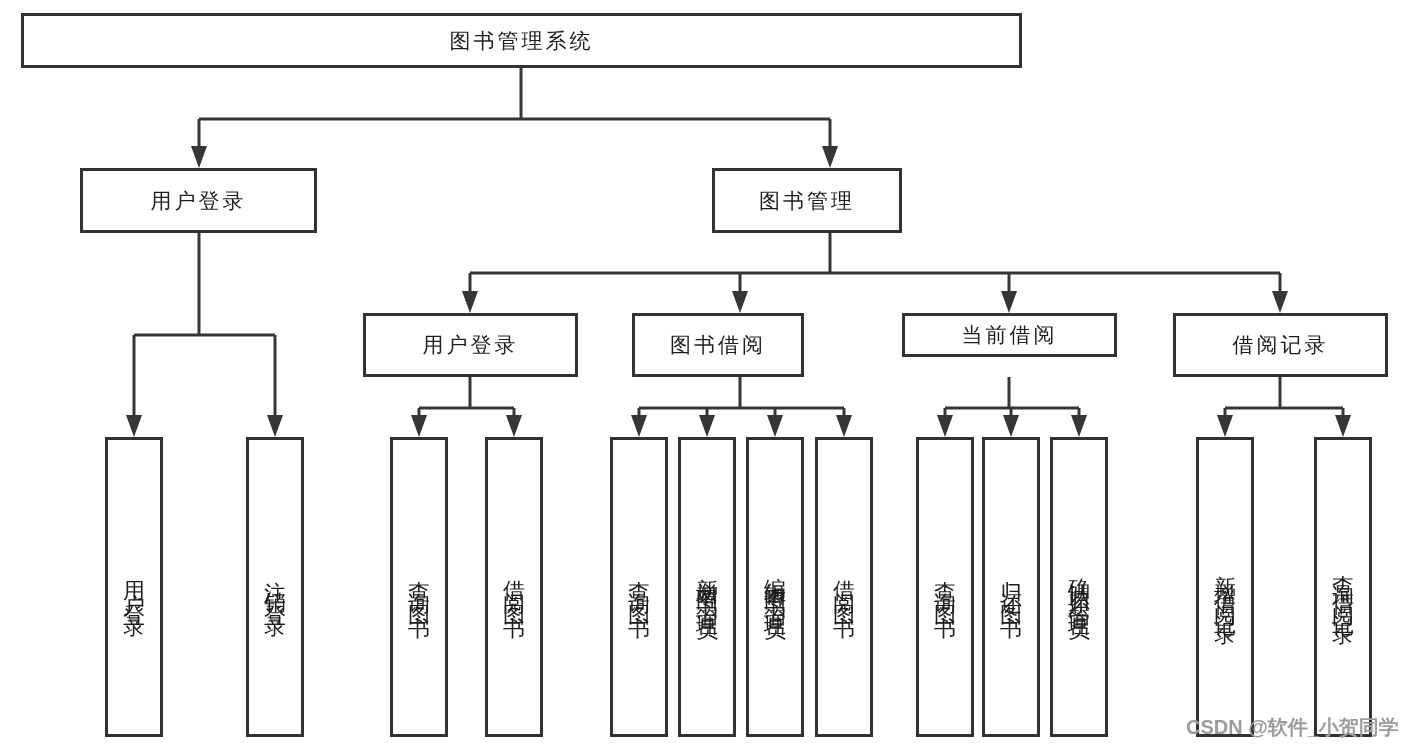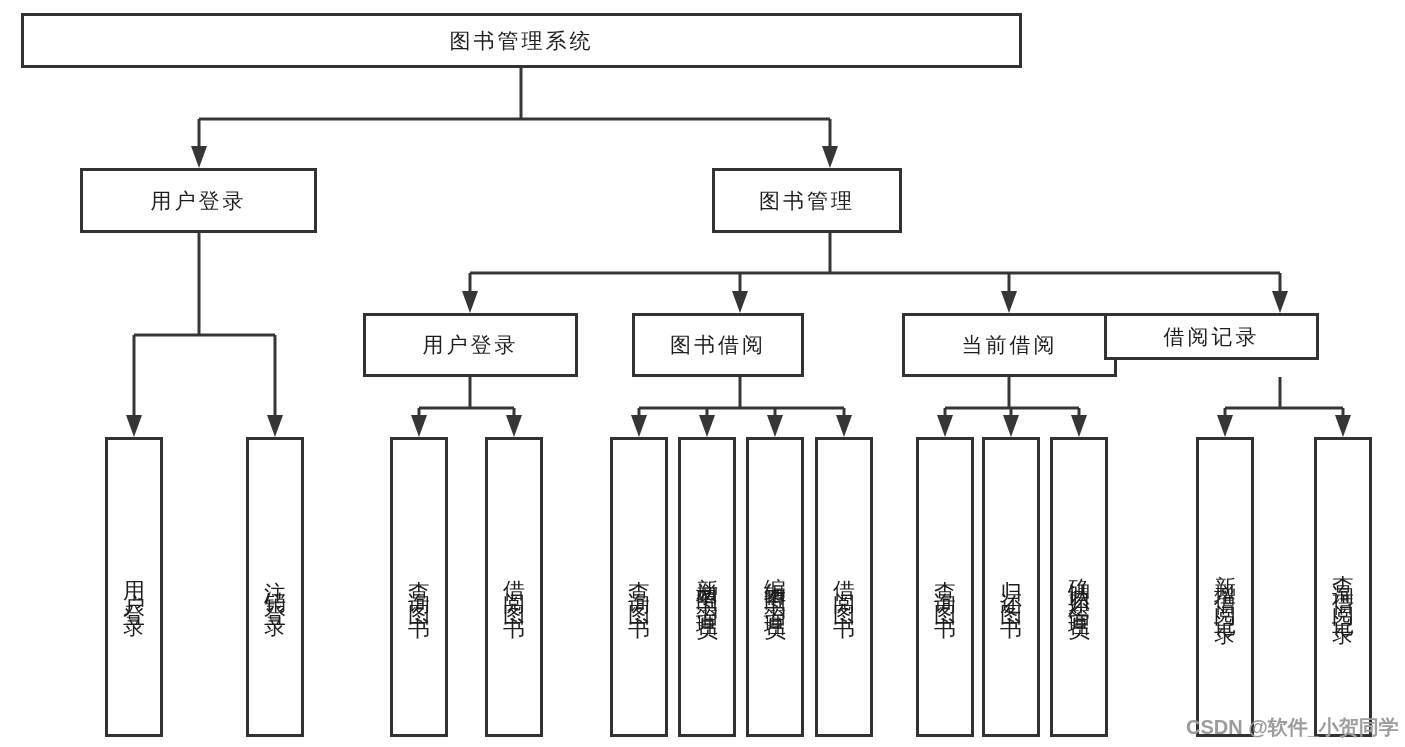--- a/index.html
+++ b/index.html
@@ -144,24 +144,24 @@
   <div class="box" style="left:712px;top:168px;width:190px;height:65px">
     <span class="hlabel">图书管理</span>
   </div>
 
   <div class="box" style="left:363px;top:313px;width:215px;height:64px">
     <span class="hlabel">用户登录</span>
   </div>
   <div class="box" style="left:632px;top:313px;width:172px;height:64px">
     <span class="hlabel">图书借阅</span>
   </div>
-  <div class="box" style="left:902px;top:313px;width:215px;height:64px">
+  <div class="box" style="left:902px;top:313px;width:215px;height:44px">
     <span class="hlabel">当前借阅</span>
   </div>
-  <div class="box" style="left:1104px;top:313px;width:215px;height:47px">
+  <div class="box" style="left:1173px;top:313px;width:215px;height:64px">
     <span class="hlabel">借阅记录</span>
   </div>
 
   <div class="box" style="left:105px;top:437px;width:58px;height:300px">
     <span class="vtext ls-wide">用户登录</span>
   </div>
   <div class="box" style="left:246px;top:437px;width:58px;height:300px">
     <span class="vtext ls-wide">注销登录</span>
   </div>
 

